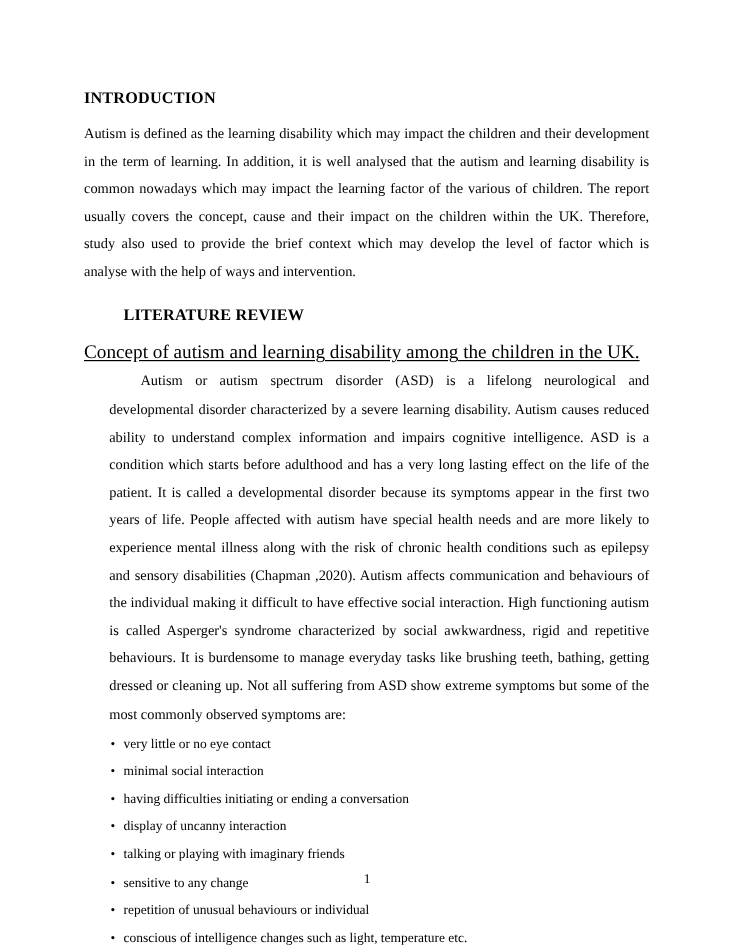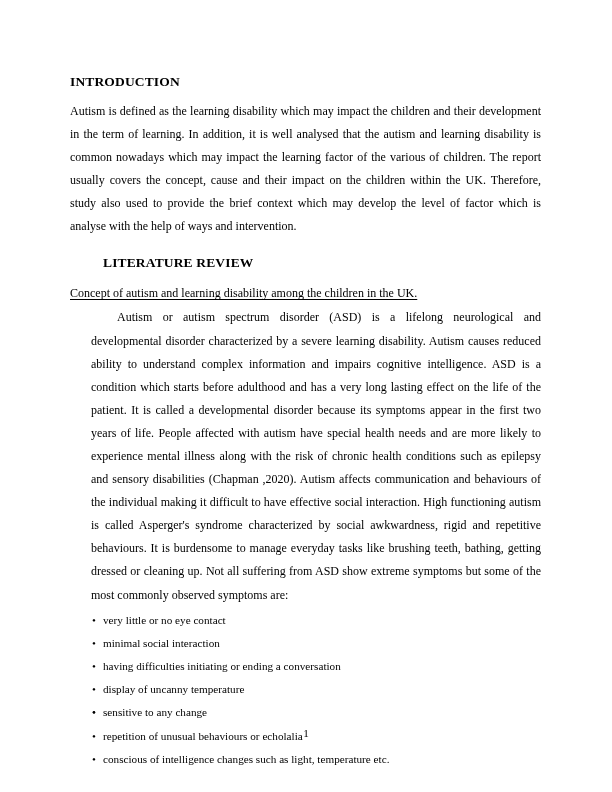--- a/index.html
+++ b/index.html
@@ -50,21 +50,21 @@
     hyphens: none;
   }
   p.body-text.indented::first-line {
     
   }
   p.indented {
     text-indent: 26px;
     margin-left: 21px;
   }
   .subheading {
-    font-size: 12px;
+    font-size: 16px;
     line-height: 23.1px;
     text-decoration: underline;
     text-underline-offset: 2px;
     margin: 0 0 1px 0;
   }
   ul.symptom-list {
     list-style: none;
     margin: 2px 0 0 0;
     padding: 0;
   }
@@ -115,32 +115,33 @@
       <li>
         <span class="bullet-dot">•</span>
         <span>minimal social interaction</span>
       </li>
       <li>
         <span class="bullet-dot">•</span>
         <span>having difficulties initiating or ending a conversation</span>
       </li>
       <li>
         <span class="bullet-dot">•</span>
-        <span>display of uncanny temperature</span>
+        <span>display of uncanny interaction</span>
       </li>
       <li>
         <span class="bullet-dot">•</span>
+        <span>talking or playing with imaginary friends</span>
       </li>
       <li>
         <span class="bullet-dot">•</span>
         <span>sensitive to any change</span>
       </li>
       <li>
         <span class="bullet-dot">•</span>
-        <span>repetition of unusual behaviours or echolalia</span>
+        <span>repetition of unusual behaviours or individual</span>
       </li>
       <li>
         <span class="bullet-dot">•</span>
         <span>conscious of intelligence changes such as light, temperature etc.</span>
       </li>
     </ul>
 
   </div>
 
   <div class="page-number">1</div>

